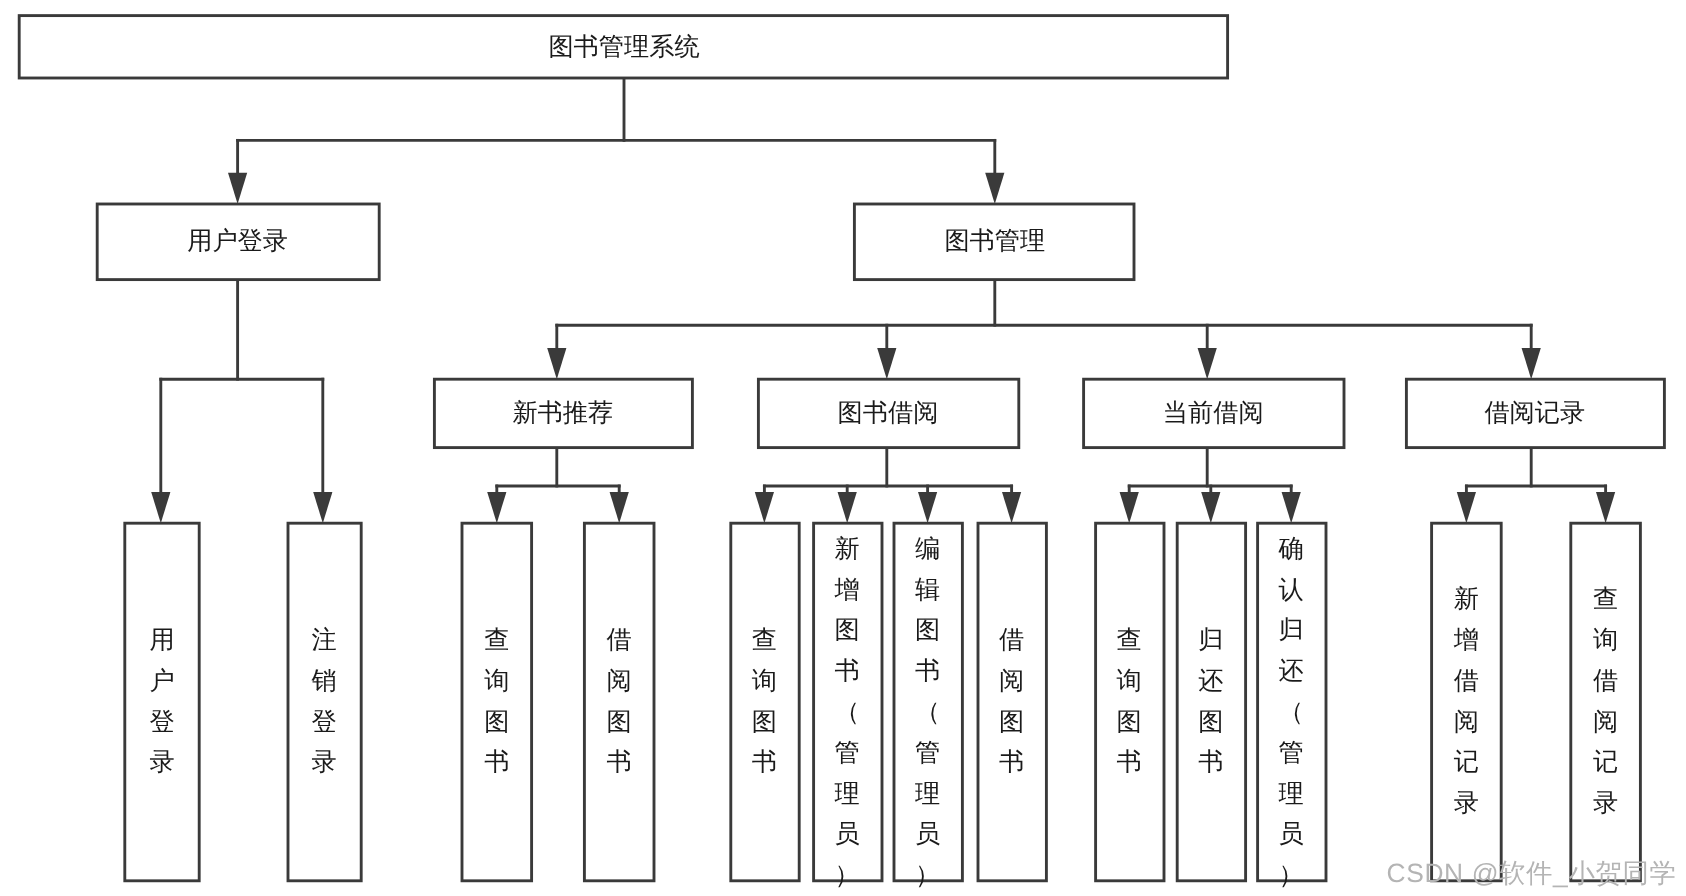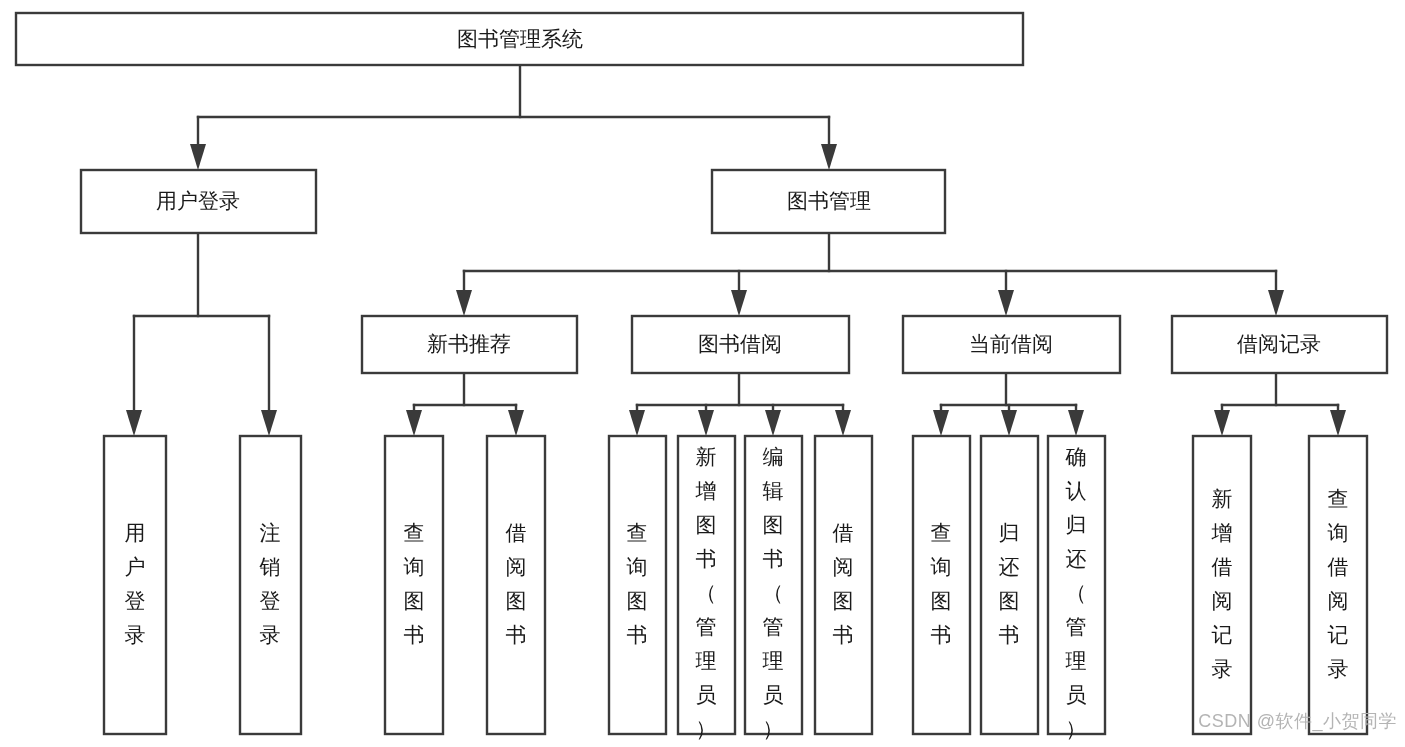--- a/index.html
+++ b/index.html
@@ -55,23 +55,23 @@
     font-family: "Liberation Sans", "DejaVu Sans", sans-serif;
     font-size: 21px;
     fill: #1a1a1a;
     text-anchor: middle;
     dominant-baseline: middle;
     white-space: pre;
   }
   .watermark-text {
     position: absolute;
     right: 8px;
-    bottom: 14px;
-    font-family: "Liberation Sans", "DejaVu Sans", sans-serif;
-    font-size: 18px;
+    bottom: 4px;
+    font-family: "Liberation Sans", "DejaVu Sans", sans-serif;
+    font-size: 22px;
     color: #b4b4b4;
     letter-spacing: 0.5px;
     user-select: none;
     white-space: nowrap;
   }
 </style>
 </head>
 <body>
 
 <div id="diagram-root">

